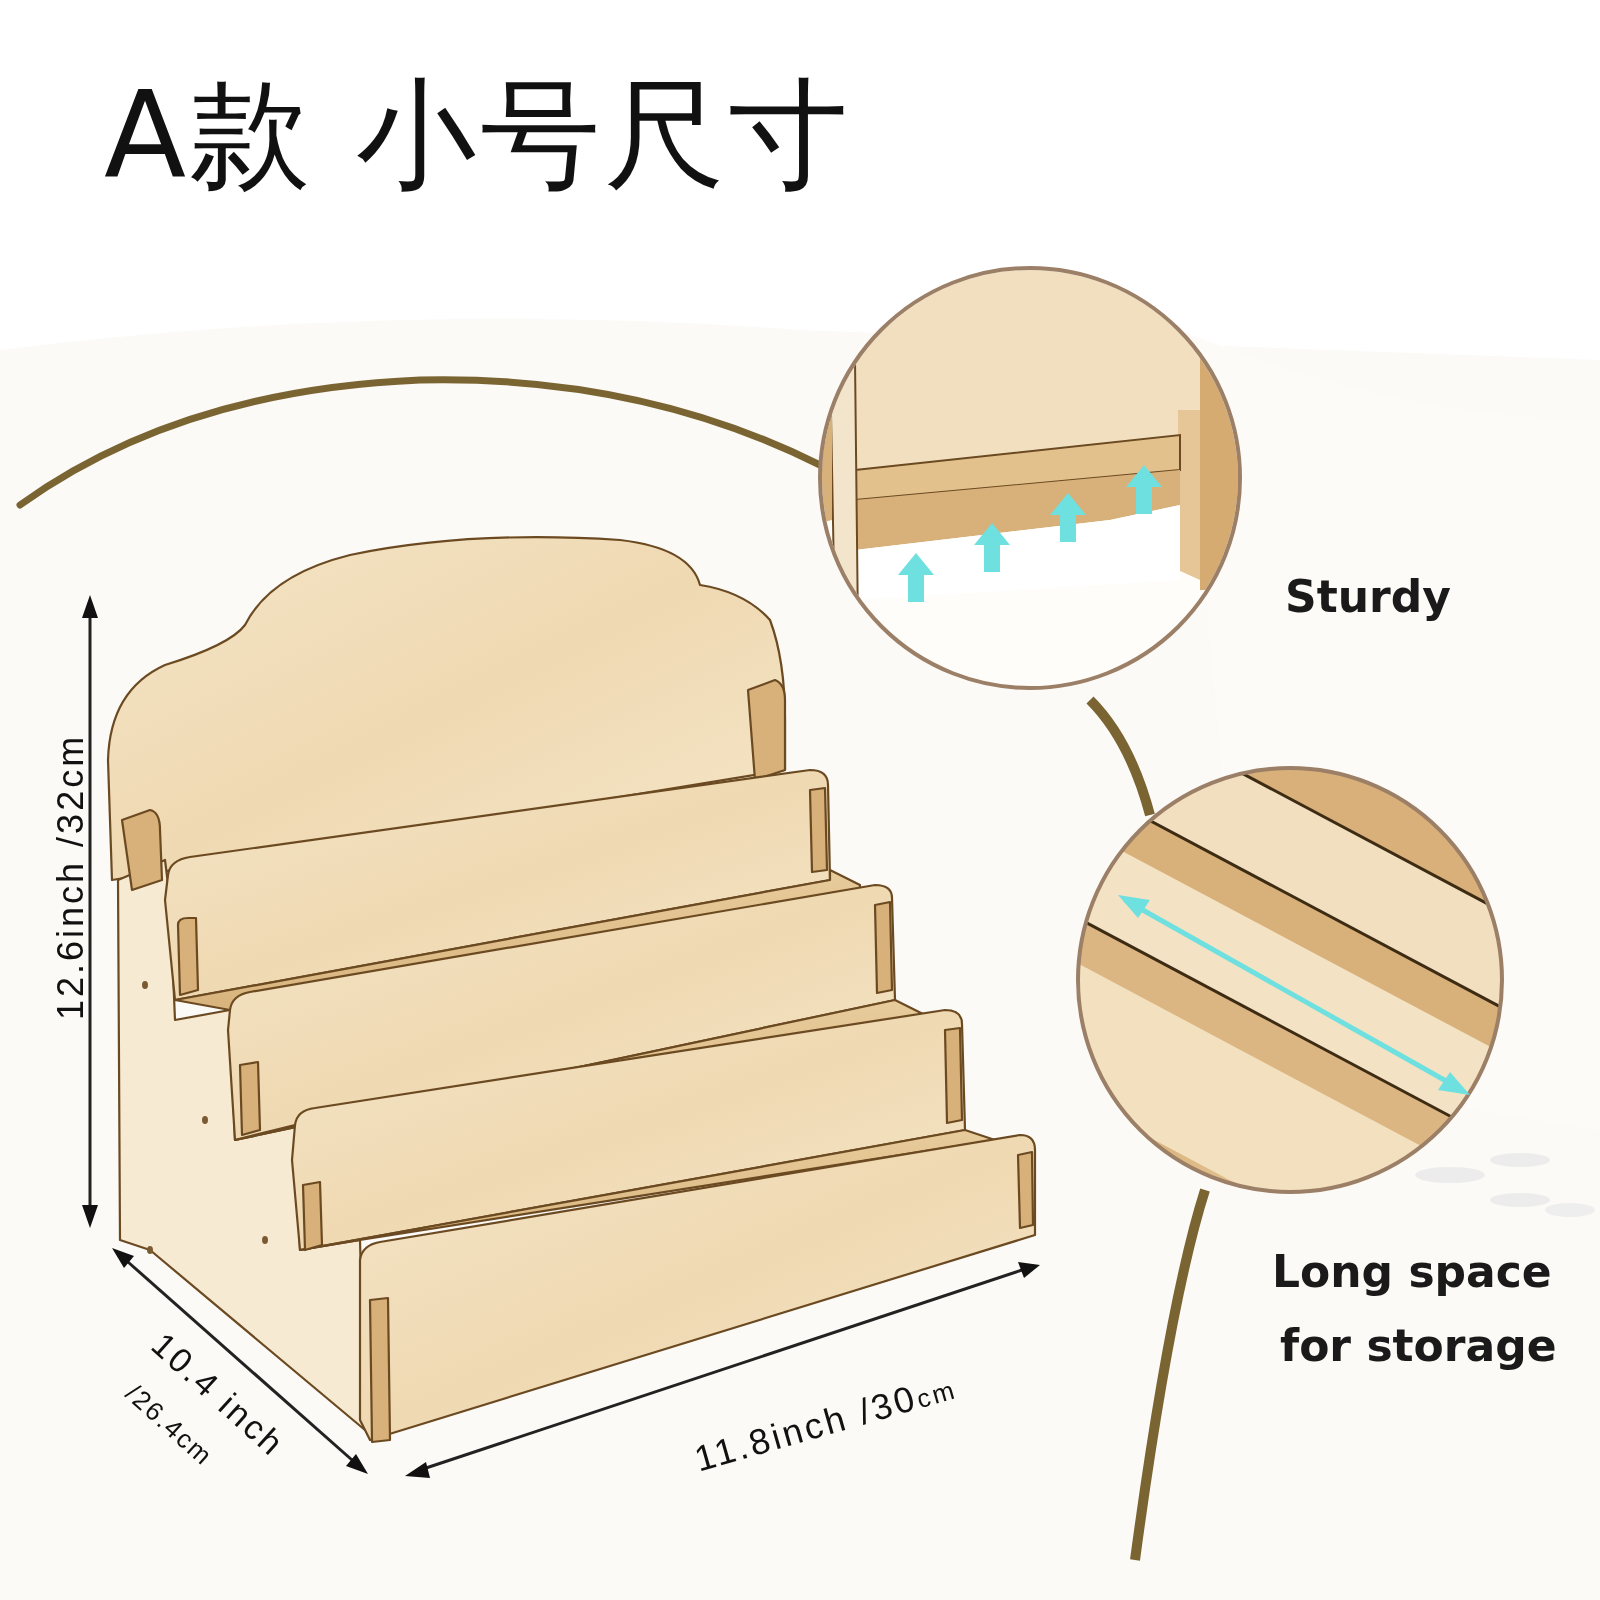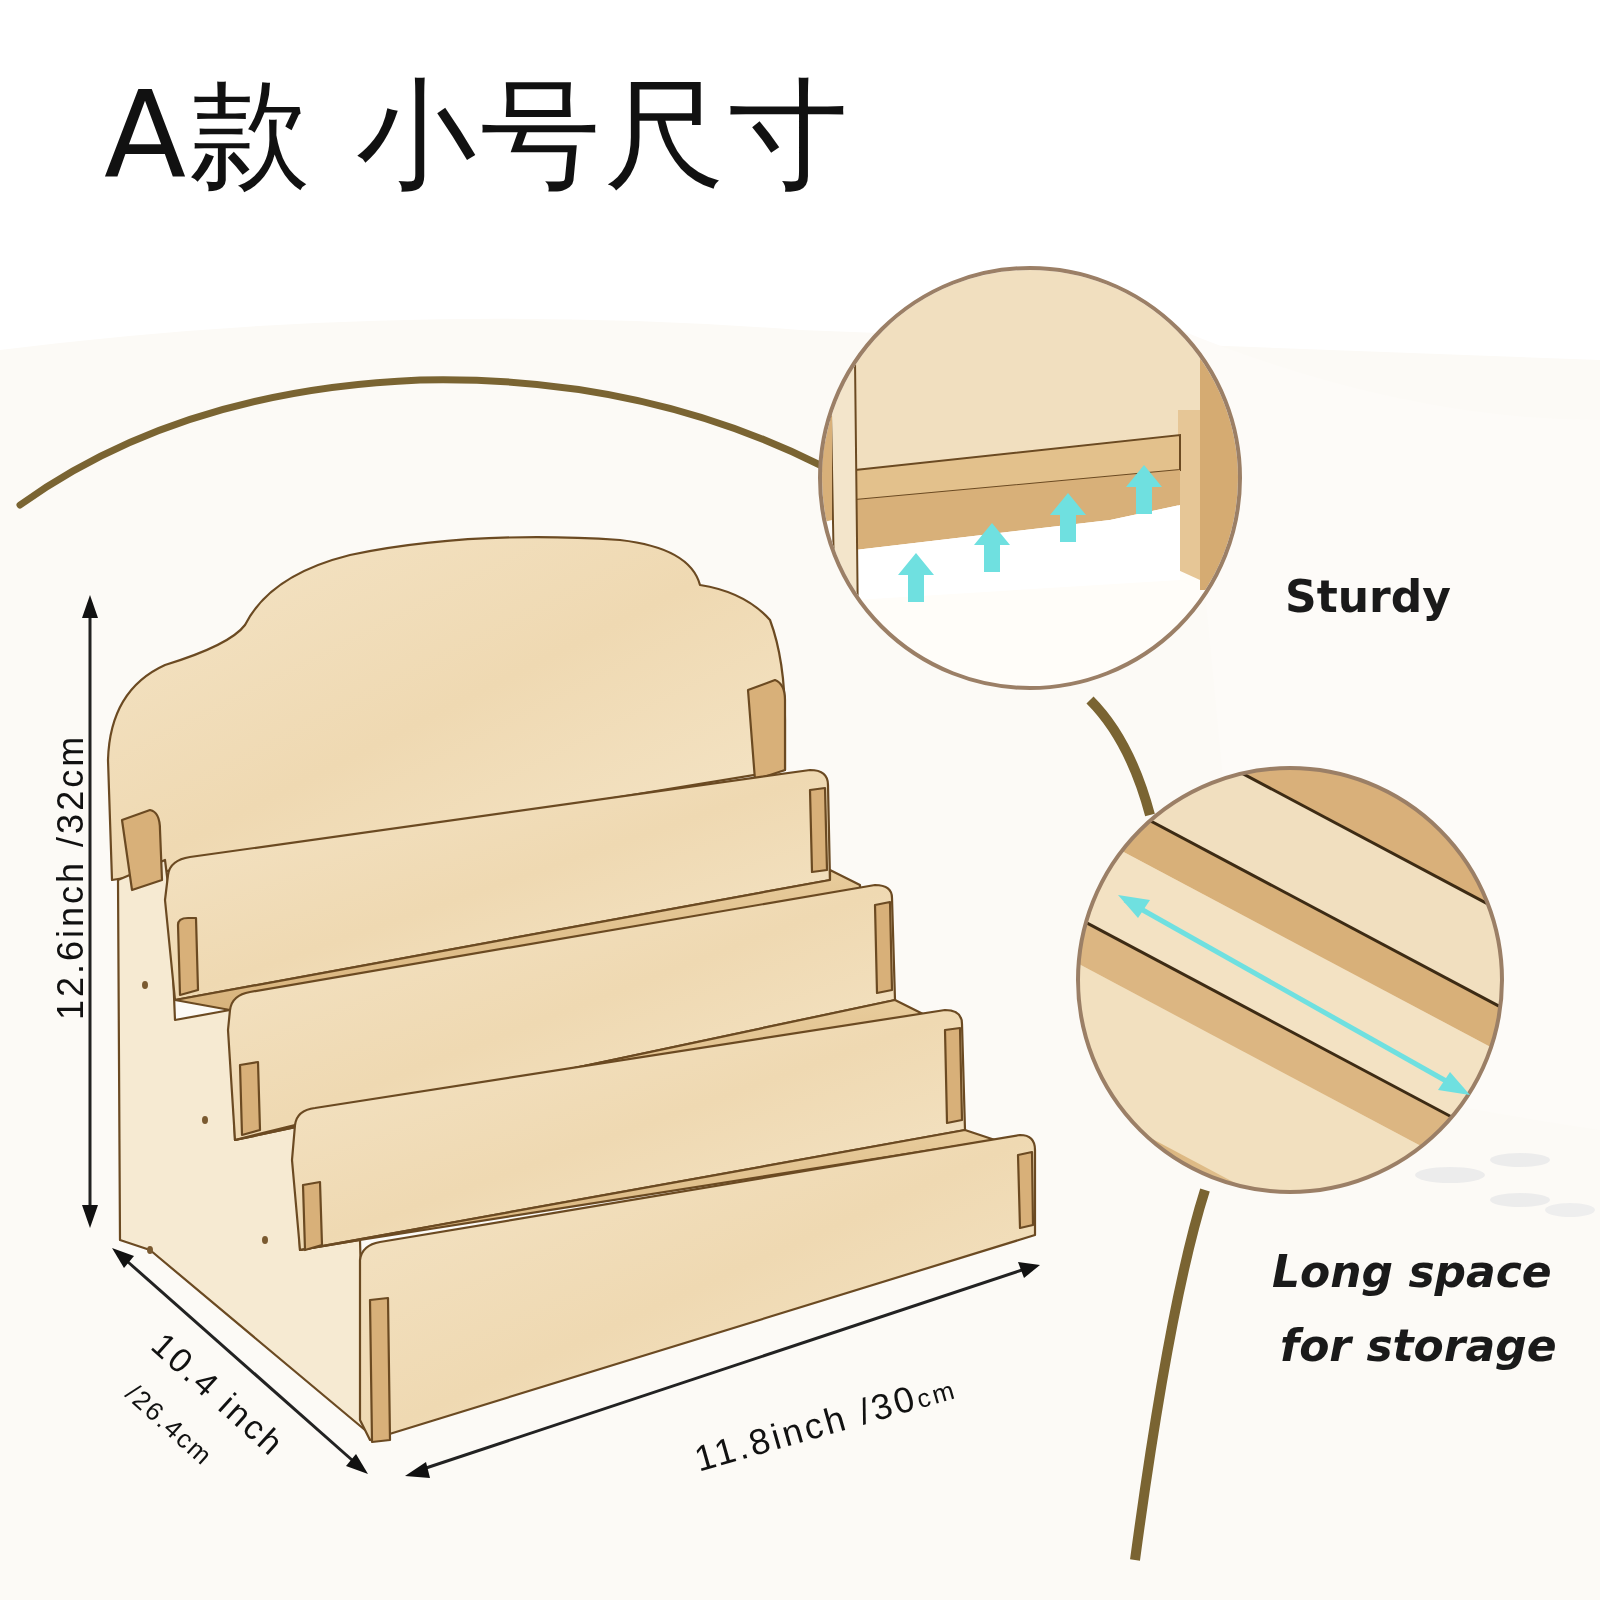--- a/index.html
+++ b/index.html
@@ -8,21 +8,21 @@
   .title { position:absolute; left:104px; top:65px; font-family:"DejaVu Sans", sans-serif; font-weight:normal; font-size:120px; line-height:140px; color:#111; letter-spacing:4px; white-space:nowrap; }
   .dim { position:absolute; font-family:"Liberation Sans", sans-serif; color:#111; white-space:nowrap; transform-origin:0 0; }
   .dim-height { left:50px; top:1020px; font-size:36px; letter-spacing:3px; transform:rotate(-90deg); }
   .dim-width { left:690px; top:1440px; font-size:36px; letter-spacing:3px; transform:rotate(-16deg); }
   .dim-width .unit { font-size:26px; }
   .dim-depth { left:170px; top:1325px; font-size:34px; letter-spacing:3px; transform:rotate(42deg); }
   .dim-depth2 { left:140px; top:1378px; font-size:26px; letter-spacing:2px; transform:rotate(42deg); }
   .feature { position:absolute; font-family:"DejaVu Sans", sans-serif; font-weight:bold; color:#1a1a1a; text-align:left; line-height:74px; font-size:44px; }
   .feat-1 { left:1205px; top:560px;margin-left:10px; }
   .feat-1 .l1 { padding-left:70px; }
-  .feat-2 { left:1272px; top:1235px;font-style:italic; }
+  .feat-2 { left:1272px; top:1235px; }
   .feat-2 .l2 { padding-left:8px;text-align:center; }
 </style>
 </head>
 <body>
 
 <div class="stage">
 
   <svg width="1600" height="1600" viewBox="0 0 1600 1600" style="position:absolute;left:0;top:0">
     <defs>
       <linearGradient id="wood" x1="0" y1="0" x2="1" y2="1">

